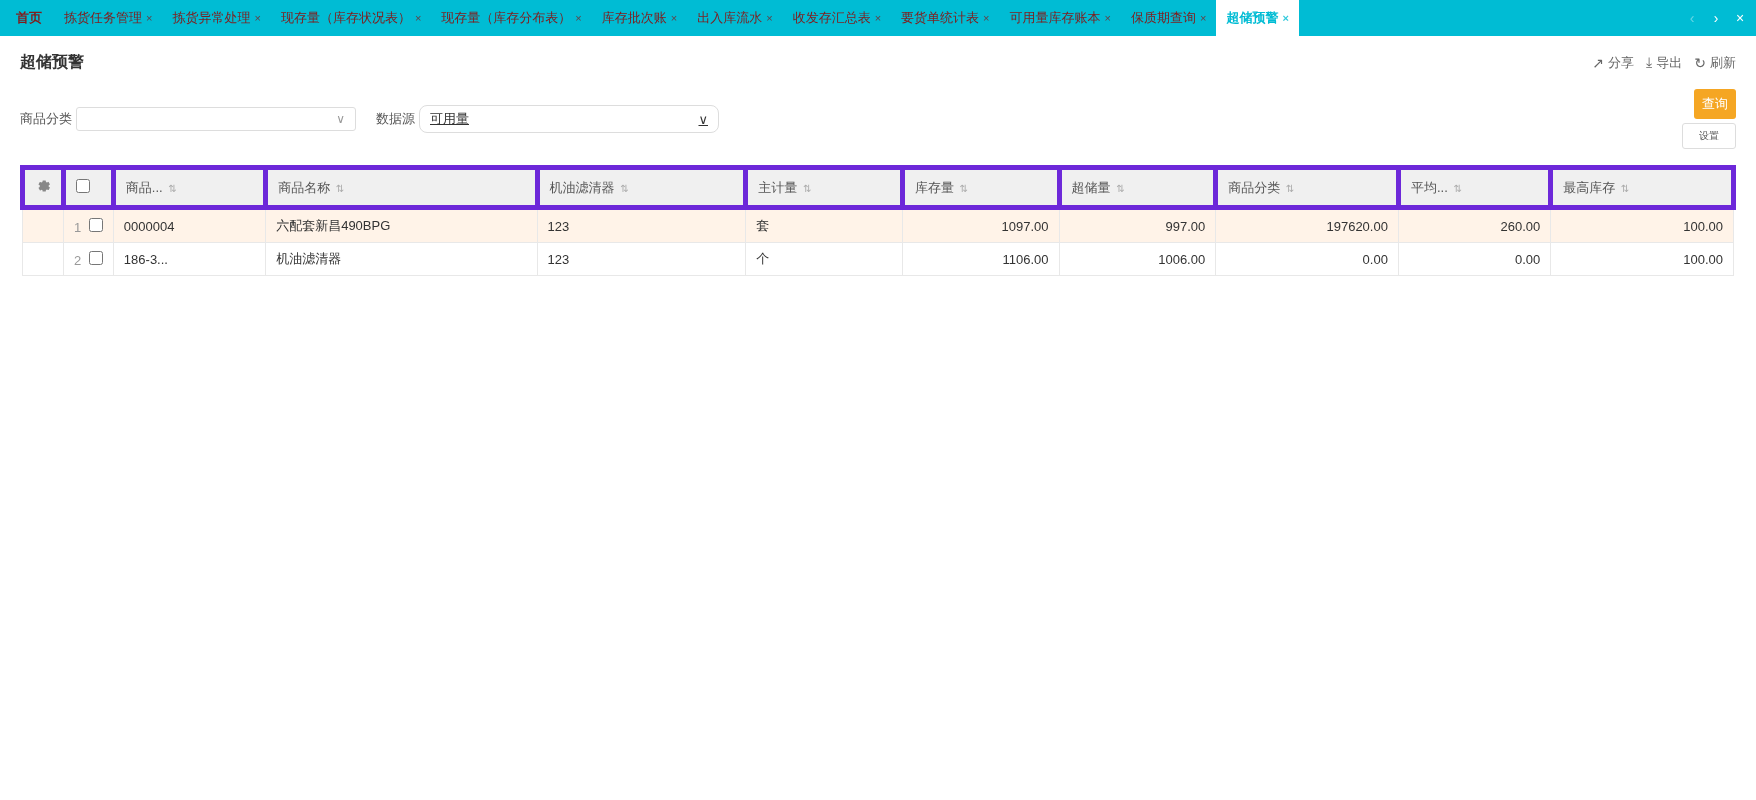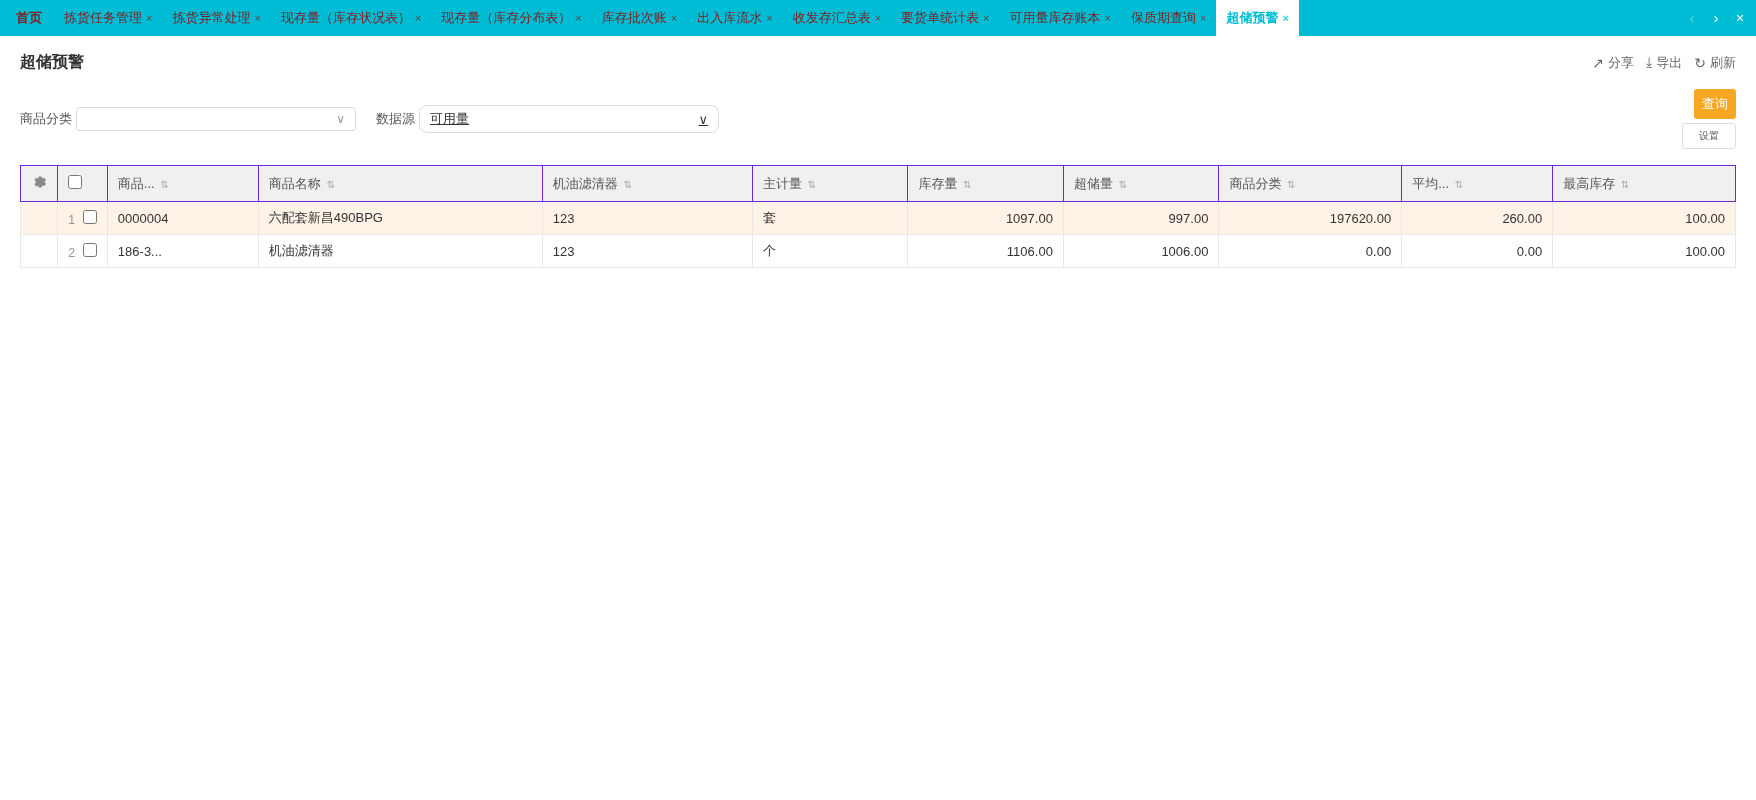--- a/index.html
+++ b/index.html
@@ -154,21 +154,21 @@
     }
 
     
     .data-table {
       width: 100%;
       border-collapse: collapse;
       font-size: 13px;
     }
     .data-table th {
       background: #f0f0f0;
-      border: 1px solid #6d28d9;
+      border: 5px solid #6d28d9;
       padding: 8px 10px;
       text-align: left;
       font-weight: normal;
       color: #555;
       white-space: nowrap;
       user-select: none;
     }
     .data-table th .sort-icon {
       color: #aaa;
       font-size: 10px;

